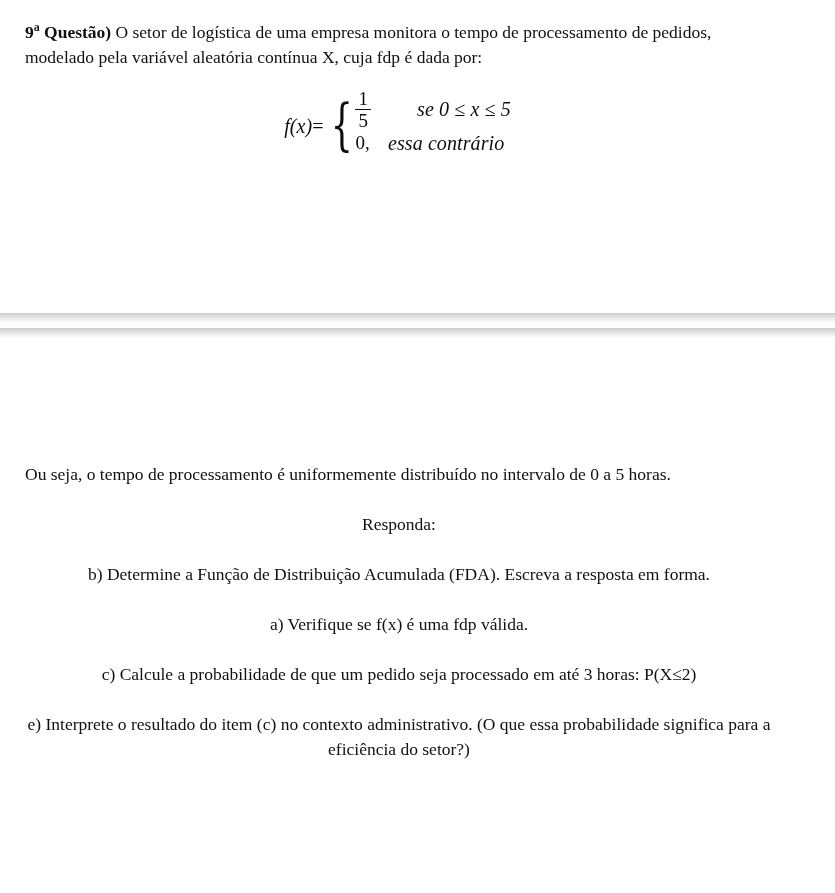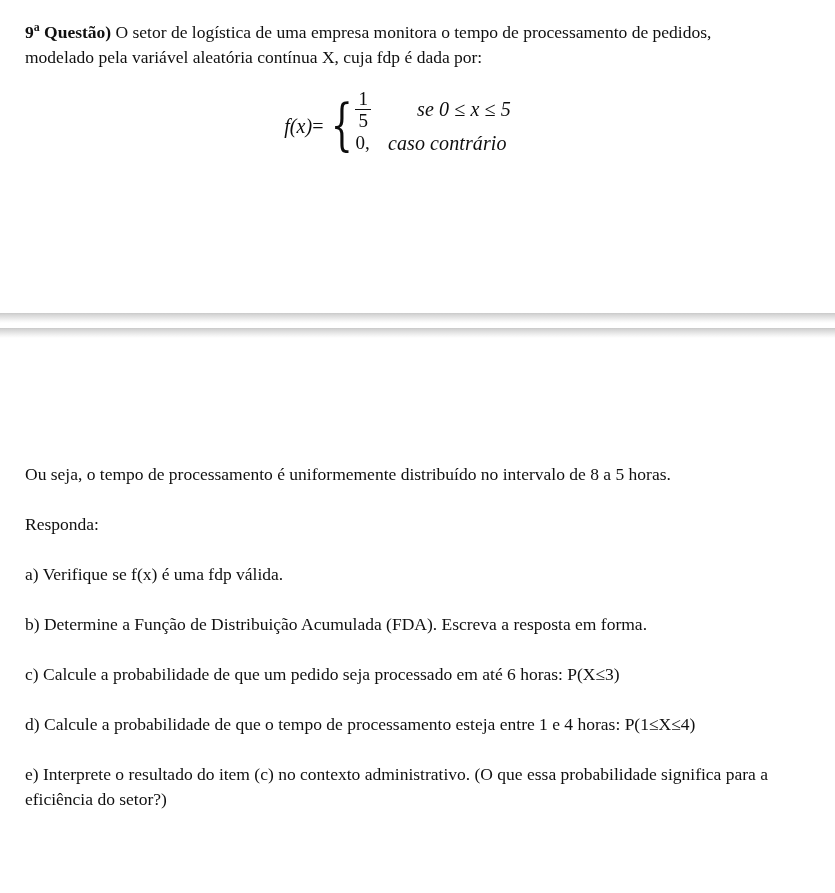--- a/index.html
+++ b/index.html
@@ -144,20 +144,21 @@
 
   
   .block-bottom {
     position: absolute;
     left: 25px;
     top: 462px;
     width: 748px;
   }
   .block-bottom .para + .para {
     margin-top: 25px;
+    text-align: center;
   }
 </style>
 </head>
 <body>
 
 <div class="page">
 
   <div class="block-top">
     <p class="para"><span class="q-label"><span>9</span><sup>a</sup><span> Questão)</span></span><span> O setor de logística de uma empresa monitora o tempo de processamento de pedidos, modelado pela variável aleatória contínua X, cuja fdp é dada por:</span></p>
   </div>
@@ -171,35 +172,34 @@
         <span class="case-row first">
           <span class="frac">
             <span class="num">1</span>
             <span class="bar"></span>
             <span class="den">5</span>
           </span>
           <span class="cond">se 0 ≤ x ≤ 5</span>
         </span>
         <span class="case-row">
           <span class="zero">0,</span>
-          <span class="cond tight">caso contrário</span>
+          <span class="cond tight">essa contrário</span>
         </span>
       </span>
     </div>
   </div>
 
   <div class="separator" style="top:313px;">
     <div class="sep-bar bar1"></div>
     <div class="sep-gap"></div>
     <div class="sep-bar bar2"></div>
   </div>
 
   <div class="block-bottom">
-    <p class="para">Ou seja, o tempo de processamento é uniformemente distribuído no intervalo de 8 a 5 horas.</p>
+    <p class="para">Ou seja, o tempo de processamento é uniformemente distribuído no intervalo de 0 a 5 horas.</p>
     <p class="para">Responda:</p>
+    <p class="para">b) Determine a Função de Distribuição Acumulada (FDA). Escreva a resposta em forma.</p>
     <p class="para">a) Verifique se f(x) é uma fdp válida.</p>
-    <p class="para">b) Determine a Função de Distribuição Acumulada (FDA). Escreva a resposta em forma.</p>
-    <p class="para">c) Calcule a probabilidade de que um pedido seja processado em até 6 horas: P(X≤3)</p>
-    <p class="para">d) Calcule a probabilidade de que o tempo de processamento esteja entre 1 e 4 horas: P(1≤X≤4)</p>
+    <p class="para">c) Calcule a probabilidade de que um pedido seja processado em até 3 horas: P(X≤2)</p>
     <p class="para">e) Interprete o resultado do item (c) no contexto administrativo. (O que essa probabilidade significa para a eficiência do setor?)</p>
   </div>
 
 </div>
 
 </body></html>

